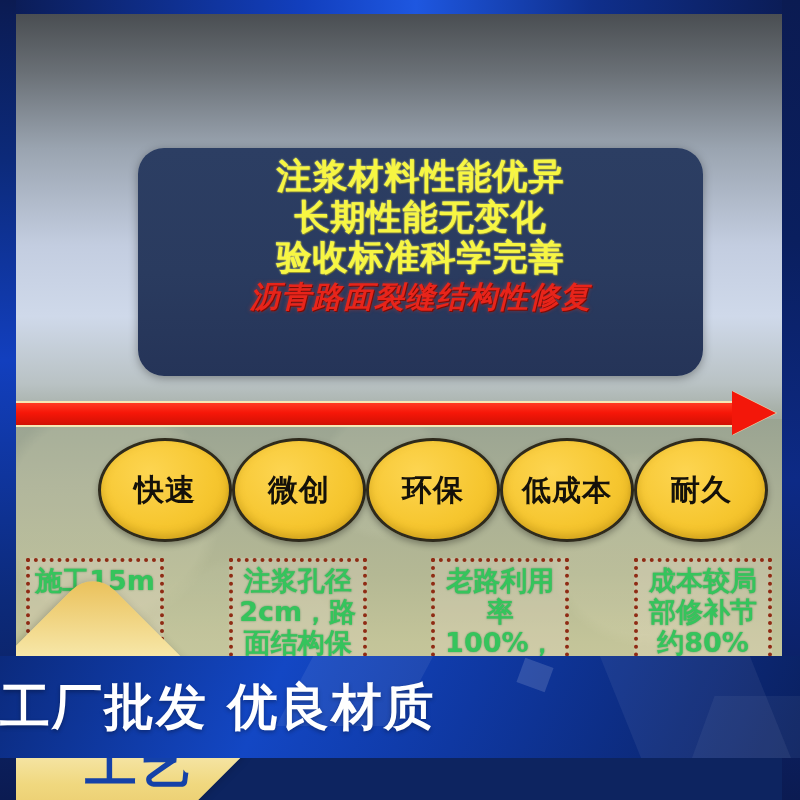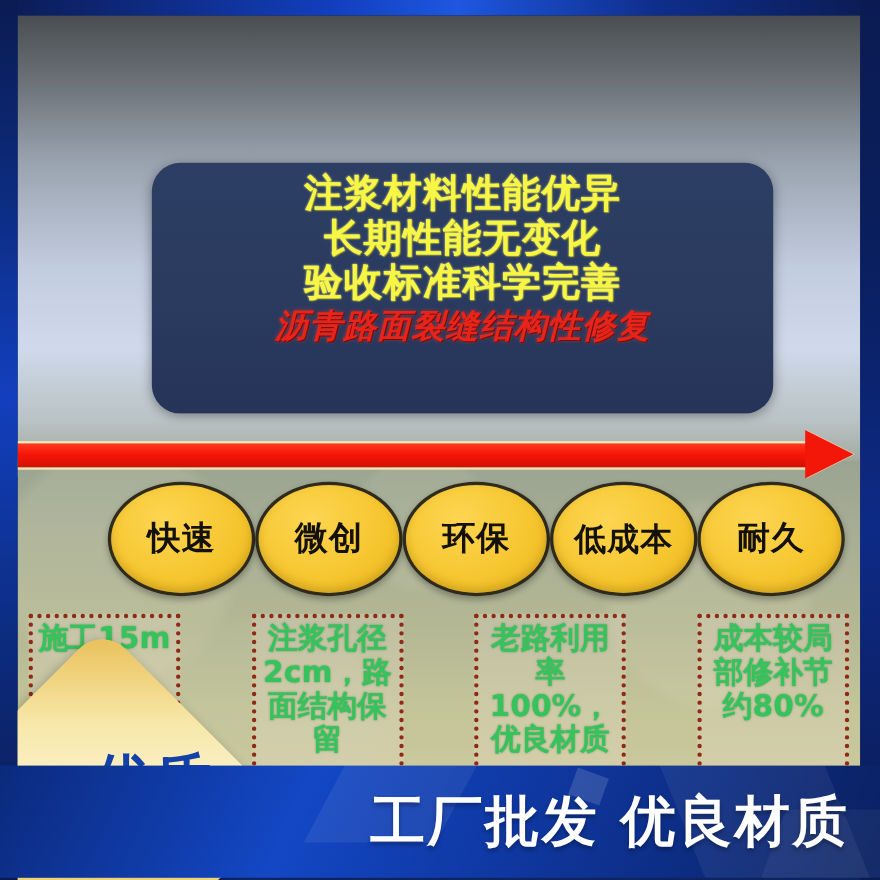--- a/index.html
+++ b/index.html
@@ -75,23 +75,23 @@
   .diamond{position:absolute;left:-42px;top:604px;width:238px;height:238px;
     transform:rotate(45deg);border-radius:30px;
     background:linear-gradient(135deg,#e8bb4f 0%,#f7e7a8 26%,#fbf3cf 46%,#f0d87f 64%,#d9a63a 100%);
     box-shadow:0 3px 10px rgba(0,0,0,.25);}
   .diamond-text{position:absolute;left:14px;top:648px;width:220px;height:150px;
     display:flex;flex-direction:column;align-items:center;justify-content:center;}
   .diamond-text span{color:#1441a8;font-size:52px;font-weight:700;line-height:1.04;
     letter-spacing:3px;}
 
   
-  .banner{position:absolute;left:0;top:696px;width:800px;height:102px;
+  .banner{position:absolute;left:0;top:656px;width:800px;height:102px;
     background:linear-gradient(115deg,#0b2a7d 0%,#1347c4 34%,#0f38a2 58%,#0a205f 100%);
-    overflow:hidden;display:flex;align-items:center;justify-content:flex-end;padding-left:24px;}
+    overflow:hidden;display:flex;align-items:center;}
   .facet{position:absolute;background:rgba(255,255,255,.07);}
   .f1{left:300px;top:-20px;width:120px;height:90px;transform:skewX(-28deg);}
   .f2{left:520px;top:6px;width:30px;height:26px;transform:rotate(20deg);background:rgba(255,255,255,.14);}
   .f3{left:620px;top:-10px;width:150px;height:120px;transform:skewX(22deg);background:rgba(255,255,255,.06);}
   .f4{left:700px;top:40px;width:110px;height:80px;transform:skewX(-20deg);background:rgba(255,255,255,.05);}
   .banner span{position:relative;color:#ffffff;font-size:50px;font-weight:700;
     letter-spacing:2px;margin-right:28px;text-shadow:0 2px 4px rgba(0,0,0,.3);white-space:nowrap;}
 </style>
 </head>
 <body>

